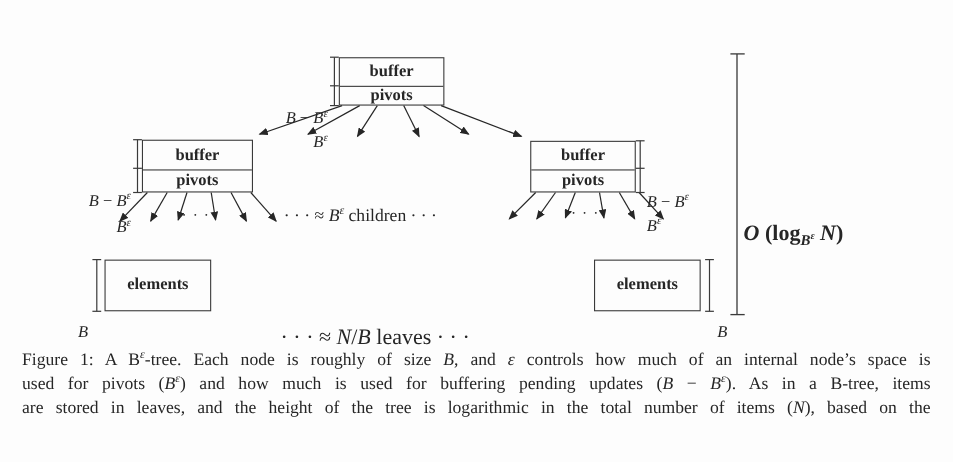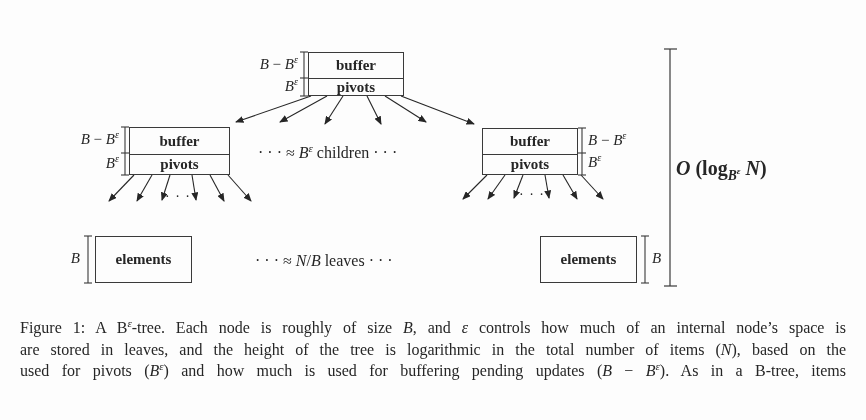--- a/index.html
+++ b/index.html
@@ -23,20 +23,21 @@
   .row {
     display:flex; align-items:center; justify-content:center;
     font-size:15px; box-sizing:border-box;
   }
   .row.divided { border-bottom:1.2px solid #3a3a3a; }
 
   .mathlabel {
     position:absolute;
     font-size:15px;
     white-space:nowrap;
+    margin-top:44px;
   }
   .mathlabel i, .caption i { font-style:italic; }
   sup, sub { font-size:68%; line-height:0; }
   .right-align { text-align:right; }
   .center-align { text-align:left; }
 
   .fan-dots { position:absolute; font-size:14px; letter-spacing:1px; }
 
   .caption {
     position:absolute; left:20px; top:317px; width:826px;
@@ -144,37 +145,37 @@
       </div>
     <div class="row" style="height:19px;">
         <span>pivots</span>
       </div>
   </div>
   <div class="mathlabel" style="left:588px; top:132px;"><i>B</i> − <i>B</i><sup><i>ε</i></sup></div>
   <div class="mathlabel" style="left:588px; top:154px;"><i>B</i><sup><i>ε</i></sup></div>
   <div class="fan-dots" style="left:519px; top:187px;">· · ·</div>
 
   <div class="mathlabel center-align" style="left:258px; top:144px; width:184px; font-size:16px;">· · ·  ≈ <i>B</i><sup><i>ε</i></sup> children  · · ·</div>
-  <div class="mathlabel center-align" style="left:255px; top:252px; width:190px; font-size:16px;">· · ·  ≈ <i>N</i>/<i>B</i> leaves  · · ·</div>
+  <div class="mathlabel center-align" style="left:255px; top:252px; width:190px; font-size:20px;">· · ·  ≈ <i>N</i>/<i>B</i> leaves  · · ·</div>
 
   <div class="box" style="left:95px; top:236px; width:97px; height:47px;">
     <div class="row" style="height:100%;">
         <span>elements</span>
       </div>
   </div>
   <div class="mathlabel right-align" style="left:58px; top:250px; width:22px;"><i>B</i></div>
 
   <div class="box" style="left:540px; top:236px; width:97px; height:47px;">
     <div class="row" style="height:100%;">
         <span>elements</span>
       </div>
   </div>
   <div class="mathlabel" style="left:652px; top:250px;"><i>B</i></div>
 
   <div class="mathlabel" style="left:676px; top:157px; font-size:20px;font-weight:bold;"><i>O</i> (log<sub><i>B</i><sup><i>ε</i></sup></sub> <i>N</i>)</div>
 
   <div class="caption">
     <div class="cap-line just">Figure 1: A B<sup><i>ε</i></sup>-tree. Each node is roughly of size <i>B</i>, and <i>ε</i> controls how much of an internal node’s space is</div>
+    <div class="cap-line just">used for pivots (<i>B</i><sup><i>ε</i></sup>) and how much is used for buffering pending updates (<i>B</i> − <i>B</i><sup><i>ε</i></sup>). As in a B-tree, items</div>
     <div class="cap-line just">are stored in leaves, and the height of the tree is logarithmic in the total number of items (<i>N</i>), based on the</div>
-    <div class="cap-line just">used for pivots (<i>B</i><sup><i>ε</i></sup>) and how much is used for buffering pending updates (<i>B</i> − <i>B</i><sup><i>ε</i></sup>). As in a B-tree, items</div>
   </div>
 
 </div>
 
 </body></html>

